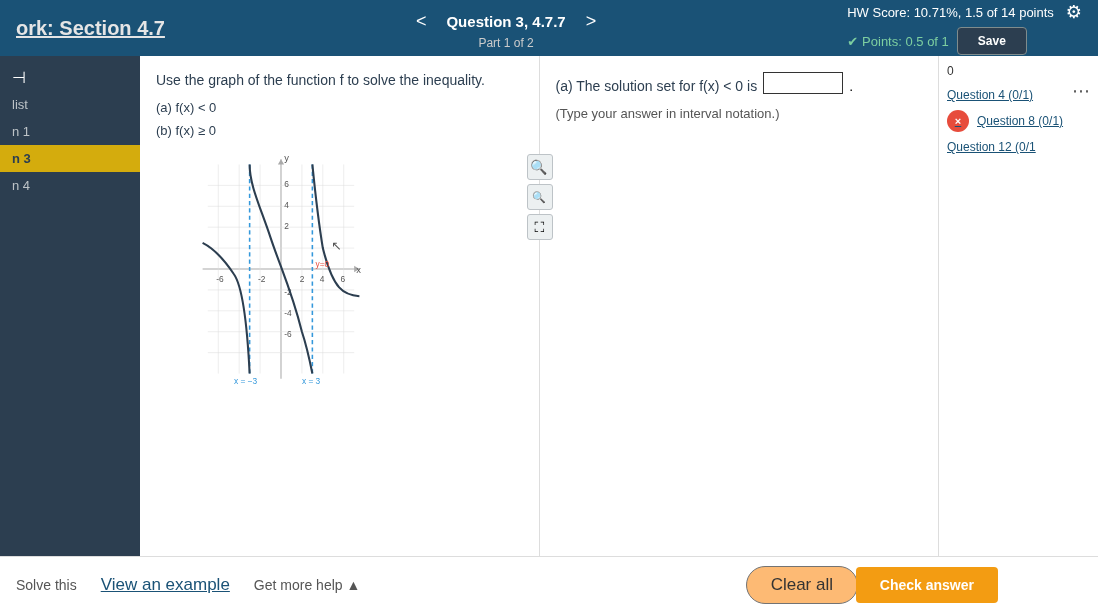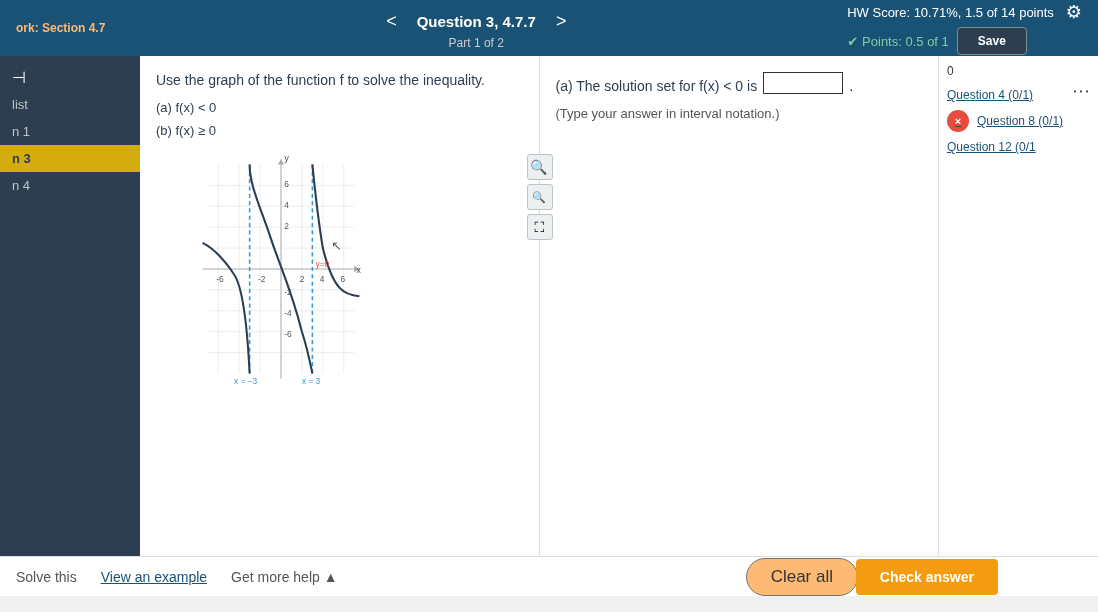--- a/index.html
+++ b/index.html
@@ -8,21 +8,21 @@
     
     .header {
       background: #1a5276;
       color: white;
       display: flex;
       align-items: center;
       justify-content: space-between;
       padding: 8px 16px;
       height: 56px;
     }
-    .header-left { font-size: 12px; font-weight: bold; color: #fdba74; }
+    .header-left { font-size: 20px; font-weight: bold; color: #e5e5e5; text-decoration: underline; }
     .header-center { display: flex; flex-direction: column; align-items: center; }
     .header-center-top { display: flex; align-items: center; gap: 12px; font-size: 15px; font-weight: bold; }
     .header-center-bottom { font-size: 12px; color: #ccc; }
     .header-right { display: flex; flex-direction: column; align-items: flex-start; gap: 4px; }
     .hw-score { font-size: 13px; color: white; }
     .points-row { display: flex; align-items: center; gap: 8px; }
     .points-badge { display: flex; align-items: center; gap: 4px; color: #7dcea0; font-size: 13px; }
     .save-btn {
       background: #2c3e50;
       color: white;
@@ -121,30 +121,30 @@
       align-items: center;
       justify-content: center;
       cursor: pointer;
       font-size: 14px;
     }
 
     
     .footer {
       background: white;
       border-top: 1px solid #ddd;
-      height: 40px;
+      height: 56px;
       display: flex;
       align-items: center;
       padding: 0 16px;
       gap: 24px;
       position: relative;
     }
     .footer-link {
       color: #1a5276;
-      font-size: 14px;
+      font-size: 17px;
       cursor: pointer;
       text-decoration: underline;
     }
     .footer-text {
       color: #555;
       font-size: 14px;
       cursor: pointer;
     }
     .clear-btn {
       background: #fdba74;

